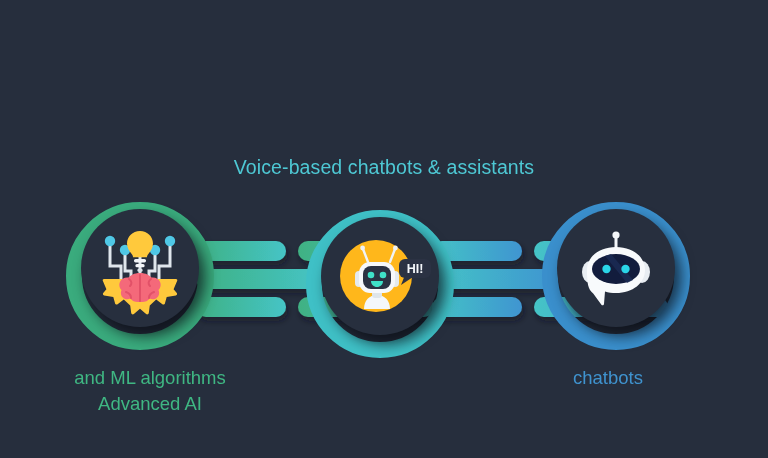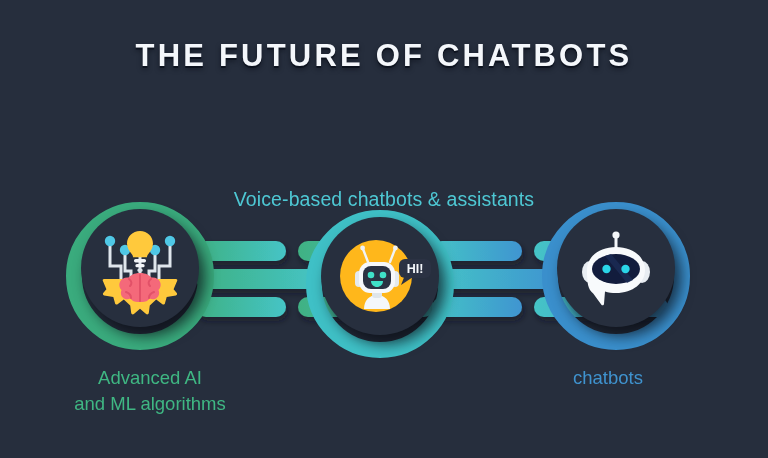--- a/index.html
+++ b/index.html
@@ -53,21 +53,20 @@
     position: absolute;
     left: 0;
     top: 156px;
     width: 768px;
     text-align: center;
     color: #4ec8d4;
     font-size: 19.5px;
     font-weight: 400;
     letter-spacing: 0.1px;
     white-space: nowrap;
-    margin-top: 32px;
   }
 
   
   .connectors {
     position: absolute;
     left: 0; top: 0;
     width: 768px;
     height: 458px;
     pointer-events: none;
   }
@@ -137,21 +136,20 @@
     width: 292px;
     color: #3f93cf;
   }
 </style>
 </head>
 <body>
 
 <div id="stage">
 
   <div class="title-block">
-    <span class="title-line title-line-1">The Future of Chatbots</span>
   </div>
 
   <div class="subtitle">Voice-based chatbots &amp; assistants</div>
 
   <svg class="connectors" viewBox="0 0 768 458" width="768" height="458">
     <defs>
       <linearGradient id="gradLeft" x1="0" y1="0" x2="1" y2="0">
         <stop offset="0%" stop-color="#3fb183"></stop>
         <stop offset="100%" stop-color="#45c4c6"></stop>
       </linearGradient>
@@ -290,21 +288,21 @@
 
         <path d="M48 47 L70 74 l6-3 L54 45 z" fill="#1b2a54" opacity="0.85"></path>
 
         <circle cx="49.5" cy="60" r="4.2" fill="#2ad4e8"></circle>
         <circle cx="68.5" cy="60" r="4.2" fill="#2ad4e8"></circle>
       </svg>
     </div>
   </div>
 
   <div class="caption" id="caption-ai">
+    <div>and ML algorithms</div>
     <div>Advanced AI</div>
-    <div>and ML algorithms</div>
   </div>
 
   <div class="caption" id="caption-emo">
     <div>chatbots</div>
   </div>
 
 </div>
 
 </body></html>

